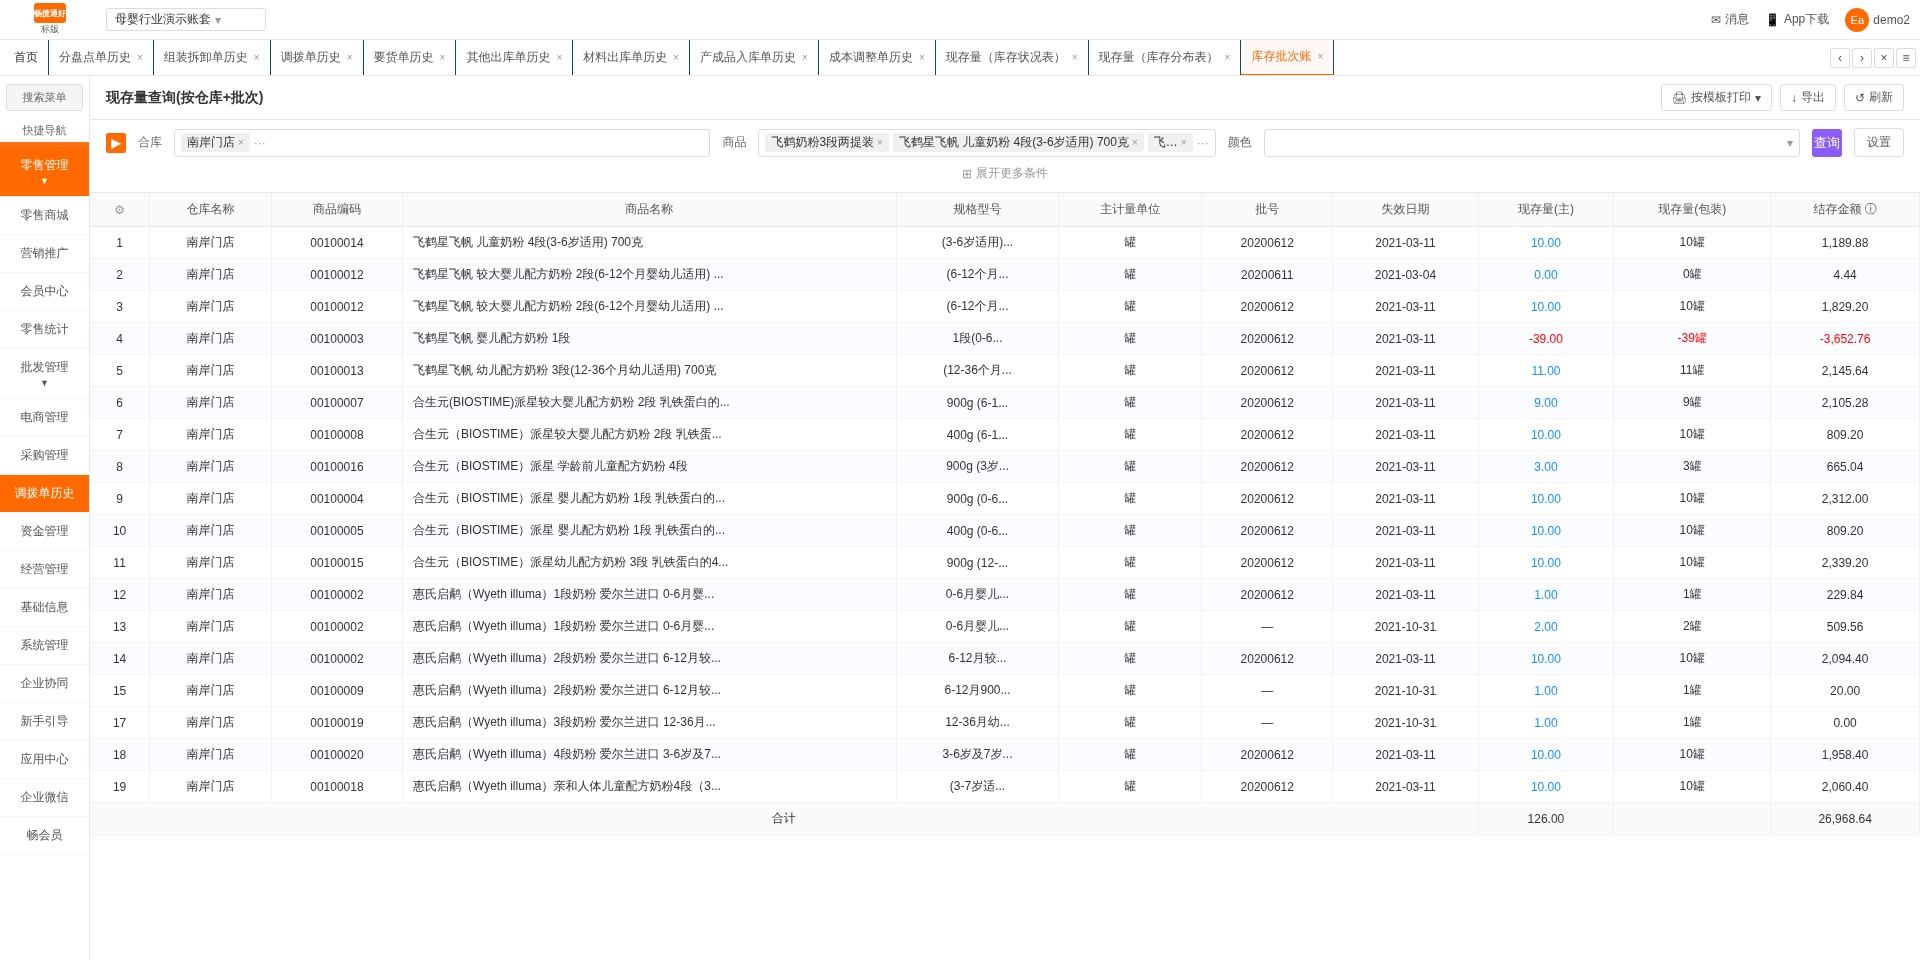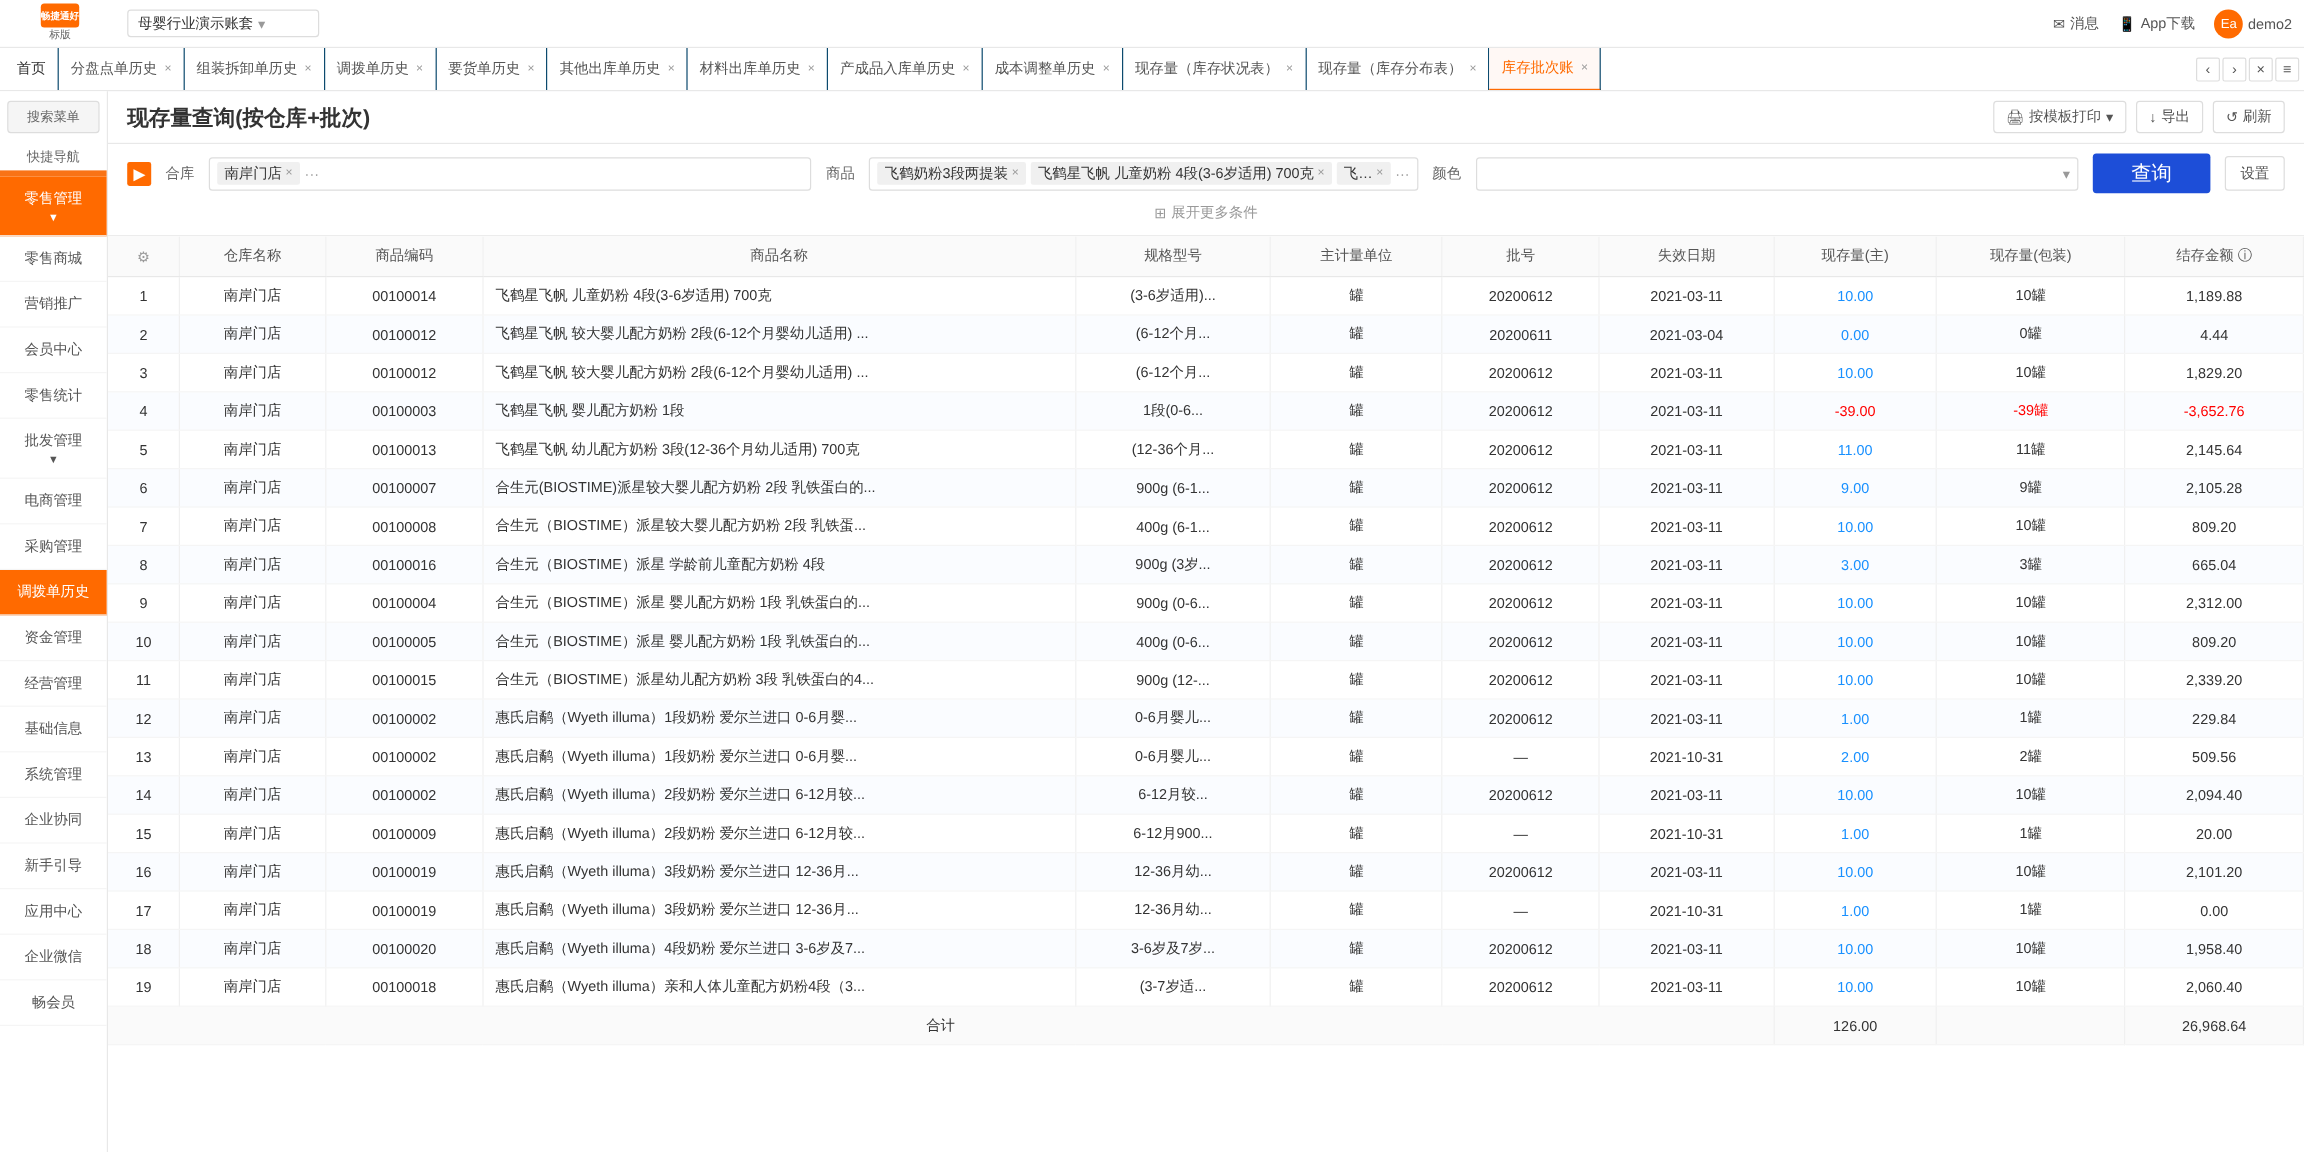--- a/index.html
+++ b/index.html
@@ -70,21 +70,21 @@
     .sidebar-menu-item .arrow { font-size: 9px; }
 
     
     .content-area { flex: 1; display: flex; flex-direction: column; overflow: hidden; }
 
     
     .page-header {
       background: #fff; padding: 8px 16px; border-bottom: 1px solid #e8e8e8;
       display: flex; align-items: center; justify-content: space-between;
     }
-    .page-title { font-size: 18px; font-weight: 600; color: #333; }
+    .page-title { font-size: 14px; font-weight: 600; color: #333; }
     .header-actions { display: flex; align-items: center; gap: 8px; }
     .btn-template {
       display: flex; align-items: center; gap: 4px; padding: 4px 10px;
       border: 1px solid #ddd; border-radius: 3px; cursor: pointer;
       background: #fff; color: #555; font-size: 12px;
     }
     .btn-export { display: flex; align-items: center; gap: 4px; padding: 4px 10px; border: 1px solid #ddd; border-radius: 3px; cursor: pointer; background: #fff; color: #555; font-size: 12px; }
     .btn-refresh { display: flex; align-items: center; gap: 4px; padding: 4px 10px; border: 1px solid #ddd; border-radius: 3px; cursor: pointer; background: #fff; color: #555; font-size: 12px; }
 
     
@@ -97,21 +97,21 @@
       display: flex; align-items: center; flex-wrap: wrap; gap: 4px;
       flex: 1; border: 1px solid #ddd; border-radius: 3px; padding: 3px 6px; min-height: 28px;
     }
     .filter-tag {
       display: flex; align-items: center; background: #f0f0f0;
       border-radius: 2px; padding: 1px 6px; gap: 3px; font-size: 11px; color: #333;
     }
     .filter-tag .tag-close { color: #999; cursor: pointer; font-size: 10px; }
     .filter-more { color: #999; cursor: pointer; font-size: 12px; }
     .expand-more { display: flex; align-items: center; justify-content: center; gap: 4px; color: #999; font-size: 12px; cursor: pointer; padding: 2px 0; }
-    .btn-search { background: #1d4ed8; color: #fff; border: none; border-radius: 3px; padding: 5px 32px; cursor: pointer; font-size: 17px; }
+    .btn-search { background: #8b5cf6; color: #fff; border: none; border-radius: 3px; padding: 5px 2px; cursor: pointer; font-size: 13px; }
     .btn-settings { background: #fff; color: #555; border: 1px solid #ddd; border-radius: 3px; padding: 5px 12px; cursor: pointer; font-size: 12px; }
 
     
     .expand-btn {
       width: 20px; height: 20px; background: #ff6a00; color: #fff;
       display: flex; align-items: center; justify-content: center;
       border-radius: 2px; cursor: pointer; font-size: 12px; font-weight: bold; flex-shrink: 0;
     }
 
     
@@ -521,33 +521,20 @@
     <td>00100009</td>
     <td class="text-left" style="max-width:280px;overflow:hidden;text-overflow:ellipsis;white-space:nowrap;">惠氏启鹬（Wyeth illuma）2段奶粉 爱尔兰进口 6-12月较...</td>
     <td>6-12月900...</td>
     <td>罐</td>
     <td>—</td>
     <td>2021-10-31</td>
     <td class="link-num">1.00</td>
     <td>1罐</td>
     <td>20.00</td>
   </tr>
-            <tr style="background: rgb(250, 252, 255);">
-    <td>16</td>
-    <td>南岸门店</td>
-    <td>00100019</td>
-    <td class="text-left" style="max-width:280px;overflow:hidden;text-overflow:ellipsis;white-space:nowrap;">惠氏启鹬（Wyeth illuma）3段奶粉 爱尔兰进口 12-36月...</td>
-    <td>12-36月幼...</td>
-    <td>罐</td>
-    <td>20200612</td>
-    <td>2021-03-11</td>
-    <td class="link-num">10.00</td>
-    <td>10罐</td>
-    <td>2,101.20</td>
-  </tr>
             <tr style="background: rgb(255, 255, 255);">
     <td>17</td>
     <td>南岸门店</td>
     <td>00100019</td>
     <td class="text-left" style="max-width:280px;overflow:hidden;text-overflow:ellipsis;white-space:nowrap;">惠氏启鹬（Wyeth illuma）3段奶粉 爱尔兰进口 12-36月...</td>
     <td>12-36月幼...</td>
     <td>罐</td>
     <td>—</td>
     <td>2021-10-31</td>
     <td class="link-num">1.00</td>

